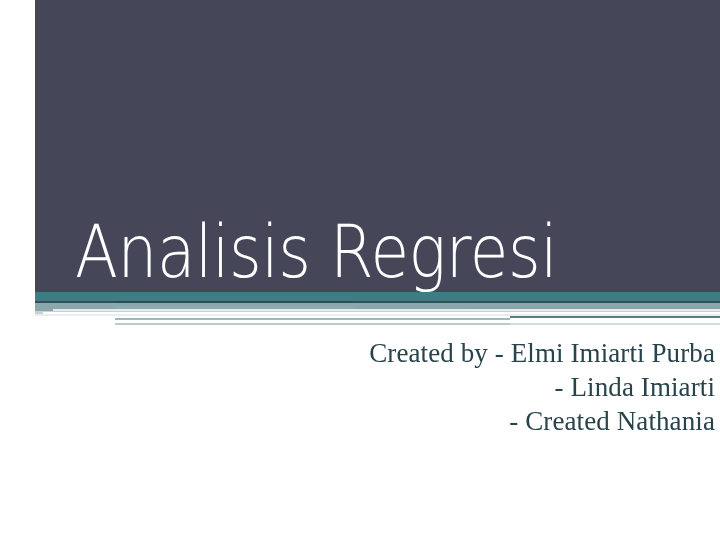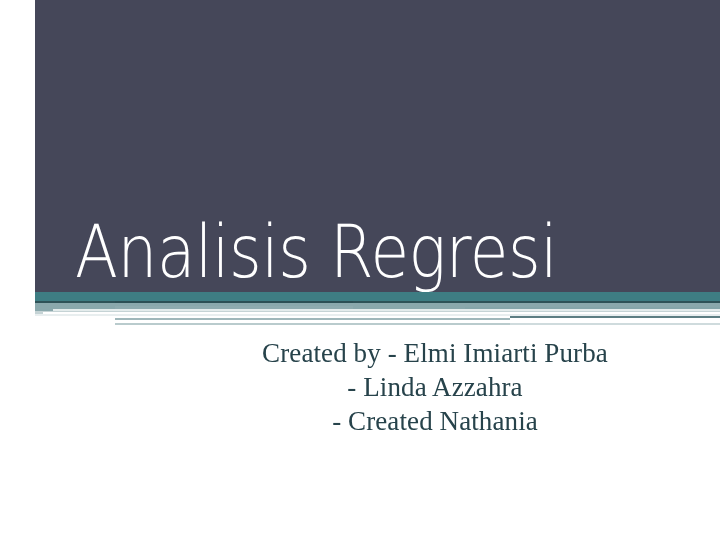--- a/index.html
+++ b/index.html
@@ -97,21 +97,21 @@
 
   
   .bar-stub-white    { left: 18px;  top: 17px; width: 730px; height: 2px; background: #e4ecec; }
 
   
   .subtitle {
     position: absolute;
     left: 120px;
     top: 336px;
     width: 560px;
-    text-align: center;
+    text-align: right;
     color: #27434b;
     font-family: "Liberation Serif", "DejaVu Serif", serif;
     font-size: 27px;
     line-height: 34px;
     letter-spacing: 0.1px;
   }
   .subtitle .line {
     display: block;
     white-space: nowrap;
   }
@@ -144,17 +144,17 @@
     <span class="bar bar-hairline-2"></span>
     <span class="bar bar-white-4"></span>
     <span class="bar bar-callout-edge"></span>
     <span class="bar bar-callout"></span>
     <span class="bar bar-callout-under"></span>
     <span class="bar bar-callout-white"></span>
   </div>
 
   <div class="subtitle">
     <span class="line">Created by - Elmi Imiarti Purba</span>
-    <span class="line">- Linda Azzahra</span>
+    <span class="line">- Linda Imiarti</span>
     <span class="line">- Created Nathania</span>
   </div>
 
 </div>
 
 </body></html>

